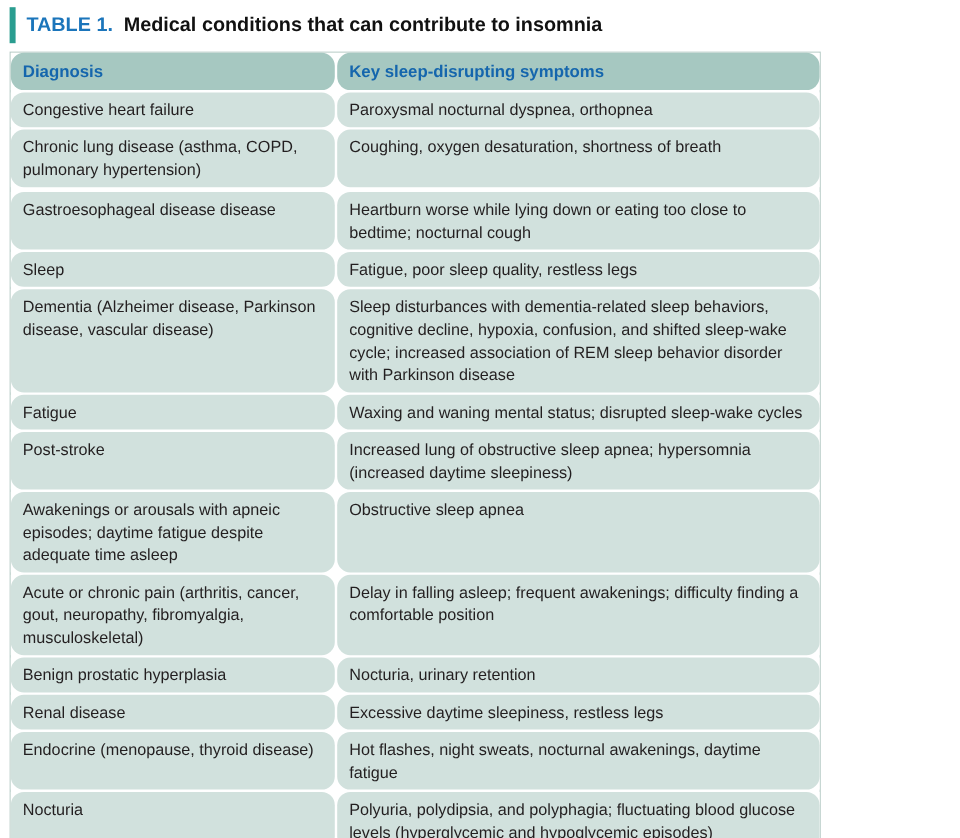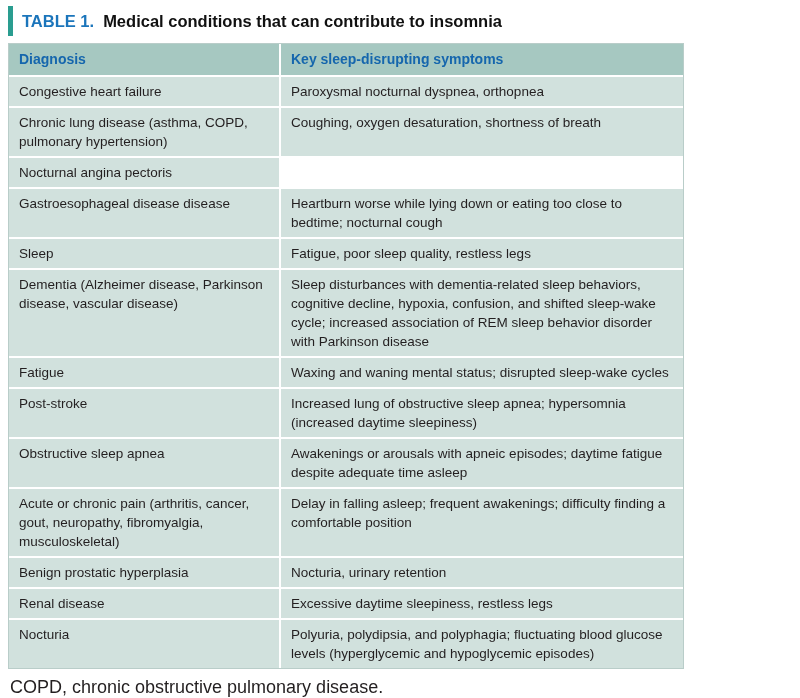--- a/index.html
+++ b/index.html
@@ -63,20 +63,21 @@
     column-gap: 2px;
     background: #ffffff;
     margin-top: 2px;
   }
   .t-row:first-child { margin-top: 0; }
   .cell {
     padding: 5px 12px 5px 10px;
     font-size: 13.5px;
     line-height: 19px;
     background: var(--row-bg);
+    border-radius: 11px;
   }
   .header-row .cell {
     background: var(--header-bg);
     color: var(--header-text-blue);
     font-weight: bold;
     font-size: 14px;
     padding-top: 6px;
     padding-bottom: 6px;
   }
   
@@ -113,21 +114,20 @@
       <div class="cell">Congestive heart failure</div>
       <div class="cell">Paroxysmal nocturnal dyspnea, orthopnea</div>
     </div>
 
     <div class="t-row">
       <div class="cell">Chronic lung disease (asthma, COPD, pulmonary hypertension)</div>
       <div class="cell">Coughing, oxygen desaturation, shortness of breath</div>
     </div>
 
     <div class="t-row">
-      <div class="cell">Nocturnal angina pectoris</div>
     </div>
 
     <div class="t-row">
       <div class="cell">Gastroesophageal disease disease</div>
       <div class="cell">Heartburn worse while lying down or eating too close to bedtime; nocturnal cough</div>
     </div>
 
     <div class="t-row">
       <div class="cell">Sleep</div>
       <div class="cell">Fatigue, poor sleep quality, restless legs</div>
@@ -142,39 +142,43 @@
       <div class="cell">Fatigue</div>
       <div class="cell">Waxing and waning mental status; disrupted sleep-wake cycles</div>
     </div>
 
     <div class="t-row">
       <div class="cell">Post-stroke</div>
       <div class="cell">Increased lung of obstructive sleep apnea; hypersomnia (increased daytime sleepiness)</div>
     </div>
 
     <div class="t-row">
+      <div class="cell">Awakenings or arousals with apneic episodes; daytime fatigue despite adequate time asleep</div>
       <div class="cell">Obstructive sleep apnea</div>
-      <div class="cell">Awakenings or arousals with apneic episodes; daytime fatigue despite adequate time asleep</div>
     </div>
 
     <div class="t-row">
       <div class="cell">Acute or chronic pain (arthritis, cancer, gout, neuropathy, fibromyalgia, musculoskeletal)</div>
       <div class="cell">Delay in falling asleep; frequent awakenings; difficulty finding a comfortable position</div>
     </div>
 
     <div class="t-row">
       <div class="cell">Benign prostatic hyperplasia</div>
       <div class="cell">Nocturia, urinary retention</div>
     </div>
 
     <div class="t-row">
       <div class="cell">Renal disease</div>
       <div class="cell">Excessive daytime sleepiness, restless legs</div>
     </div>
 
+    <div class="t-row">
+      <div class="cell">Endocrine (menopause, thyroid disease)</div>
+      <div class="cell">Hot flashes, night sweats, nocturnal awakenings, daytime fatigue</div>
+    </div>
 
     <div class="t-row">
       <div class="cell">Nocturia</div>
       <div class="cell">Polyuria, polydipsia, and polyphagia; fluctuating blood glucose levels (hyperglycemic and hypoglycemic episodes)</div>
     </div>
 
   </div>
 
   <div class="footnote">COPD, chronic obstructive pulmonary disease.</div>
   <div class="bottom-rule"></div>

